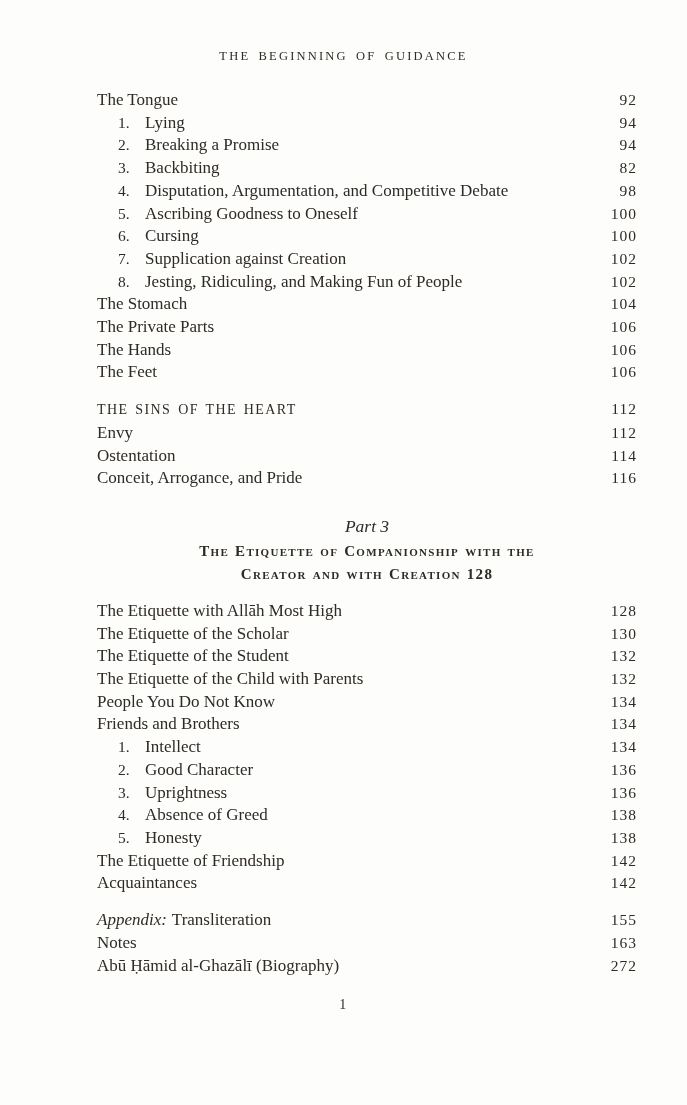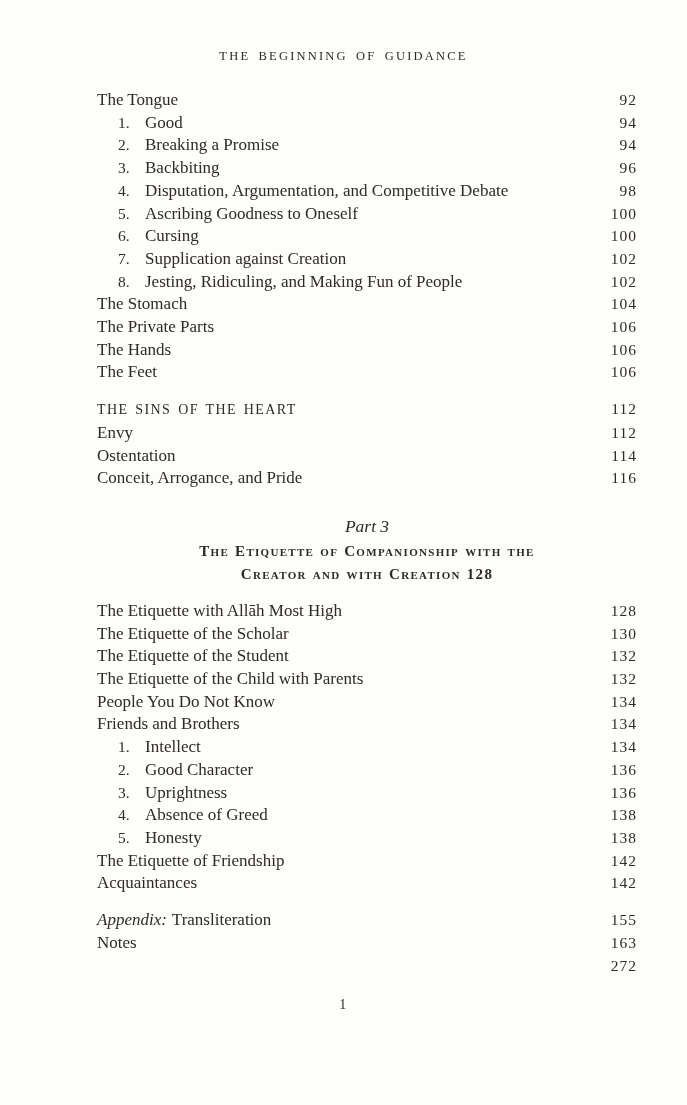--- a/index.html
+++ b/index.html
@@ -113,39 +113,39 @@
   <div class="row">
 
     <span class="text">The Tongue</span>
     <span class="spacer"></span>
     <span class="page-num">92</span>
   </div>
 
   <div class="row level1">
     <span class="num">1.</span>
 
-    <span class="text">Good</span>
+    <span class="text">Lying</span>
     <span class="spacer"></span>
     <span class="page-num">94</span>
   </div>
 
   <div class="row level1">
     <span class="num">2.</span>
 
     <span class="text">Breaking a Promise</span>
     <span class="spacer"></span>
     <span class="page-num">94</span>
   </div>
 
   <div class="row level1">
     <span class="num">3.</span>
 
     <span class="text">Backbiting</span>
     <span class="spacer"></span>
-    <span class="page-num">96</span>
+    <span class="page-num">82</span>
   </div>
 
   <div class="row level1">
     <span class="num">4.</span>
 
     <span class="text">Disputation, Argumentation, and Competitive Debate</span>
     <span class="spacer"></span>
     <span class="page-num">98</span>
   </div>
 
@@ -353,20 +353,21 @@
 
   <div class="row">
 
     <span class="text">Notes</span>
     <span class="spacer"></span>
     <span class="page-num">163</span>
   </div>
 
   <div class="row">
 
+    <span class="text">Abū Ḥāmid al-Ghazālī (Biography)</span>
     <span class="spacer"></span>
     <span class="page-num">272</span>
   </div>
 </div>
     </div>
 
   <div class="footer-page-number">1</div>
 </div>
 
 </body></html>

